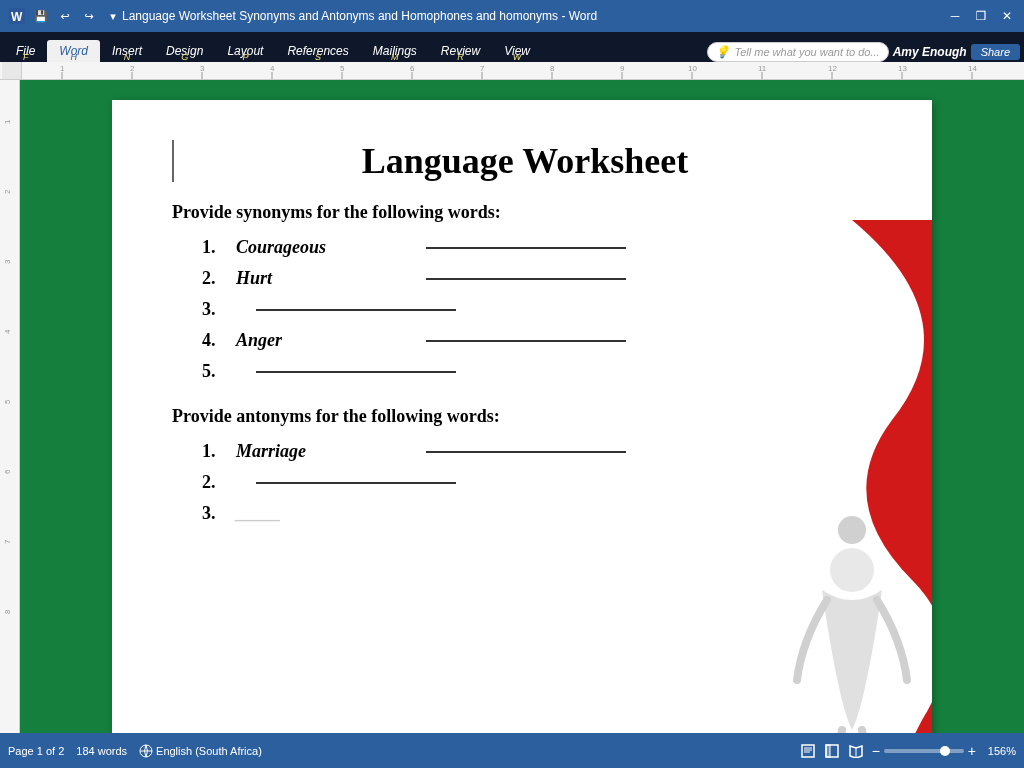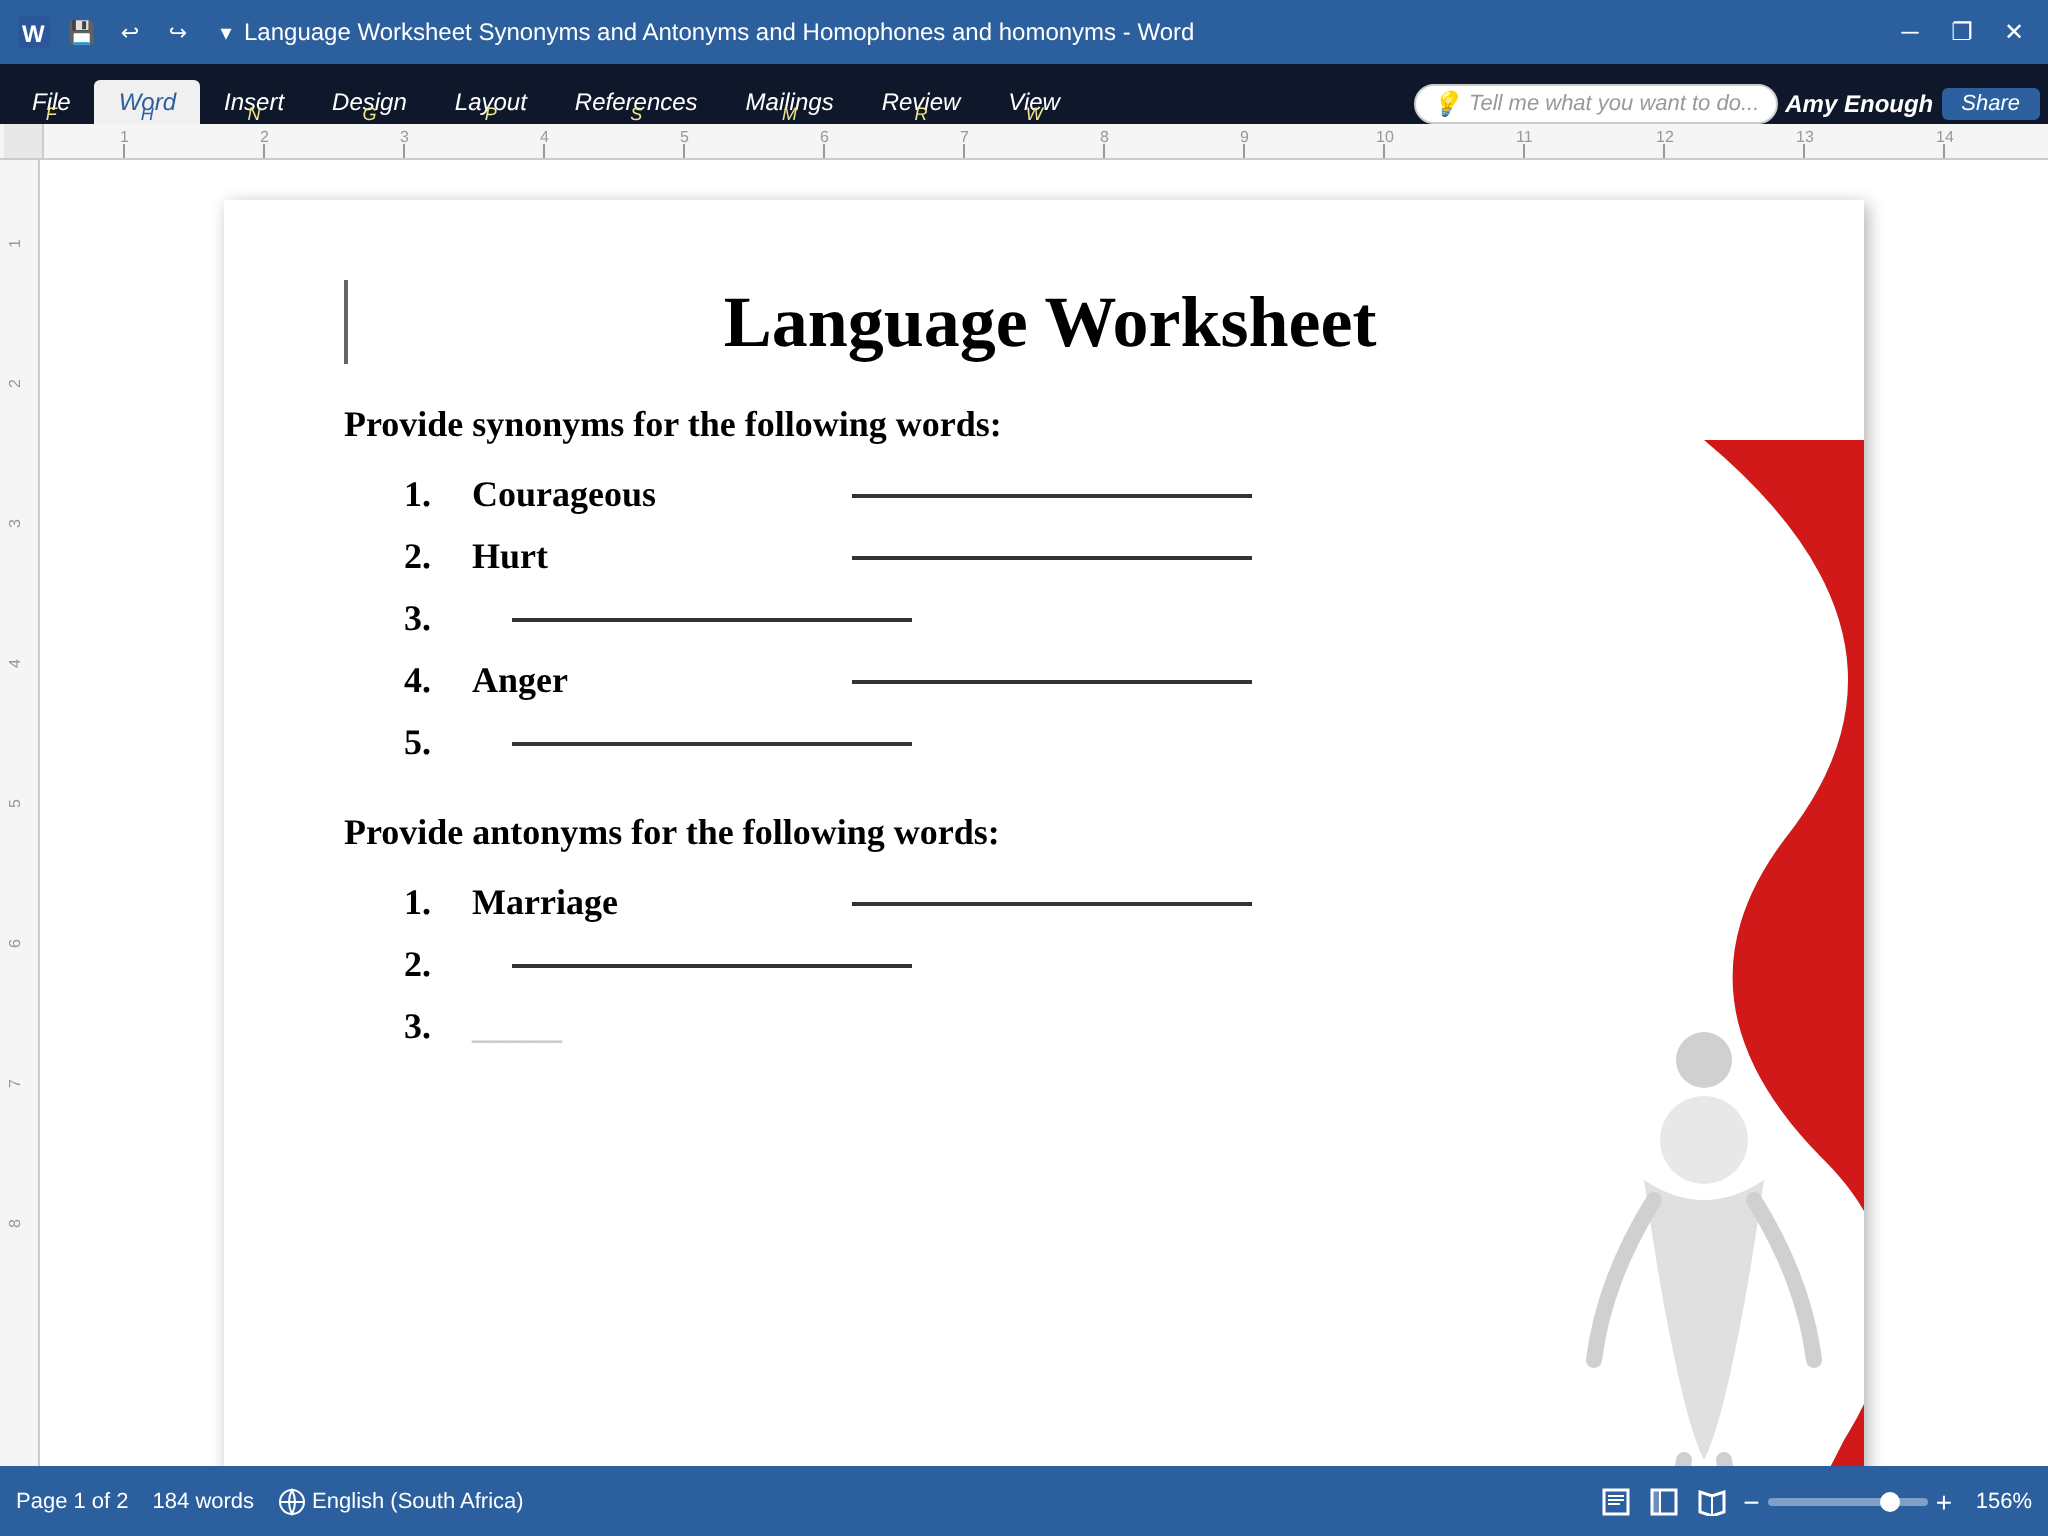--- a/index.html
+++ b/index.html
@@ -136,21 +136,21 @@
       flex-shrink: 0;
       font-size: 9px;
       color: #888;
       position: relative;
       overflow: hidden;
     }
 
     
     #doc-area {
       flex: 1;
-      background: #ffffff;
+      background: #15803d;
       overflow-y: auto;
       display: flex;
       justify-content: center;
       padding: 20px 0;
     }
 
     #page {
       background: white;
       width: 820px;
       min-height: 700px;
@@ -200,20 +200,21 @@
       align-items: center;
       gap: 10px;
     }
     .word-num {
       font-size: 18px;
       font-weight: 700;
       min-width: 24px;
     }
     .word-text {
       min-width: 160px;
+      font-style: italic;
     }
     .answer-line {
       display: inline-block;
       width: 200px;
       border-bottom: 2px solid #333;
       margin-left: 20px;
     }
 
     
     .deco-image {

